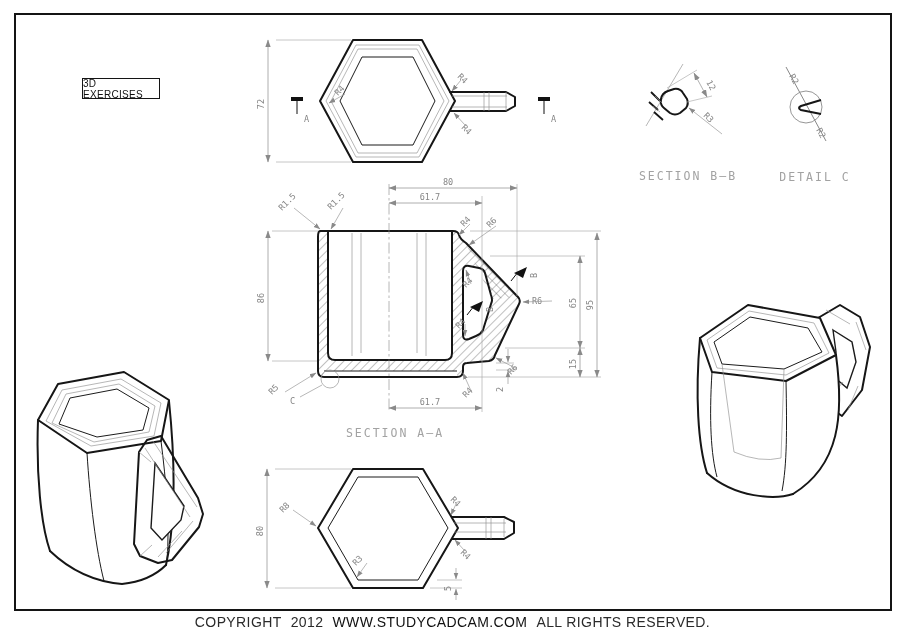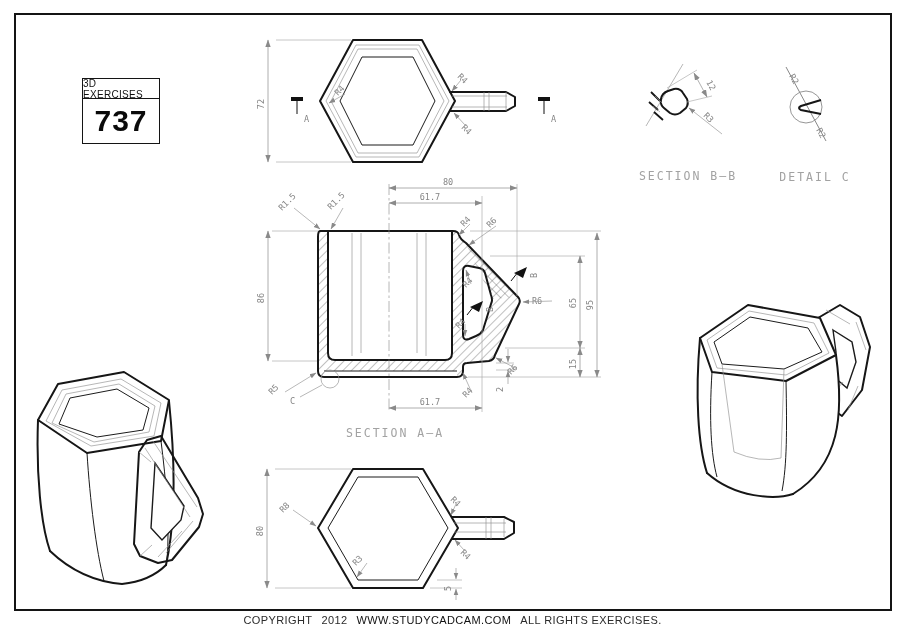--- a/index.html
+++ b/index.html
@@ -5,21 +5,21 @@
   html,body{margin:0;padding:0;background:#fff;}
   .page{position:relative;width:905px;height:640px;background:#fff;overflow:hidden;
         font-family:"Liberation Sans", sans-serif;}
   .frame{position:absolute;left:14px;top:13px;width:874px;height:594px;border:2px solid #141414;}
   .title-block{position:absolute;left:82px;top:78px;width:78px;}
   .tb-series{border:1.2px solid #141414;height:19px;display:flex;align-items:center;justify-content:center;
              font-size:10px;color:#111;letter-spacing:.3px;background:#fff;}
   .tb-number{border:1.2px solid #141414;border-top:none;height:44px;display:flex;align-items:center;justify-content:center;
              font-size:30px;font-weight:bold;color:#0a0a0a;letter-spacing:1px;background:#fff;}
   .footer{position:absolute;left:0;right:0;top:614px;display:flex;justify-content:center;gap:9px;
-          font-size:11px;color:#2b2b2b;letter-spacing:.4px;}
+          font-size:14px;color:#2b2b2b;letter-spacing:.4px;}
   .footer .site{font-weight:normal;color:#111;}
   svg{position:absolute;left:0;top:0;}
   
   .o2{stroke:#161616;stroke-width:2;fill:none;stroke-linejoin:round;stroke-linecap:round;}
   .o1{stroke:#1b1b1b;stroke-width:1;fill:none;stroke-linejoin:round;}
   .t{stroke:#8f8f8f;stroke-width:.65;fill:none;}
   .xl{stroke:#a8a8a8;stroke-width:.65;fill:none;}
   .dl{stroke:#9a9a9a;stroke-width:.8;fill:none;marker-start:url(#ma);marker-end:url(#ma);}
   .ld{stroke:#9a9a9a;stroke-width:.7;fill:none;marker-end:url(#ma);}
   .cl{stroke:#8f8f8f;stroke-width:.65;fill:none;stroke-dasharray:11 3 2.5 3;}
@@ -28,21 +28,20 @@
   .mk{fill:#111;stroke:none;}
 </style>
 </head>
 <body>
 
 <div class="page">
   <div class="frame"></div>
 
   <div class="title-block">
     <div class="tb-series">3D EXERCISES</div>
-    <div class="tb-number">737</div>
   </div>
 
   <svg width="905" height="640" viewBox="0 0 905 640">
     <defs>
       <marker id="ma" viewBox="0 0 10 10" refX="9" refY="5" markerWidth="10" markerHeight="10" orient="auto-start-reverse">
         <path d="M0,1.6 L9.5,5 L0,8.4 Z" fill="#8a8a8a"></path>
       </marker>
       <pattern id="h1" width="6" height="6" patternUnits="userSpaceOnUse" patternTransform="rotate(-45)">
         <line x1="0" y1="0" x2="6" y2="0" stroke="#3d3d3d" stroke-width="0.65"></line>
       </pattern>
@@ -227,15 +226,15 @@
       <polygon class="t" points="707,340 749,311 814,323 829,353 786,375 717,368"></polygon>
       <polygon class="o1" points="714,342 750,317 808,328 822,352 784,369 722,364"></polygon>
       <path class="t" d="M722,364 L734,452 M784,369 L781,458 M734,452 Q760,463 781,458"></path>
     </g>
   </svg>
 
   <div class="footer">
     <span>COPYRIGHT</span>
     <span>2012</span>
     <span class="site">WWW.STUDYCADCAM.COM</span>
-    <span>ALL RIGHTS EXERCISES.</span>
+    <span>ALL RIGHTS RESERVED.</span>
   </div>
 </div>
 
 </body></html>

